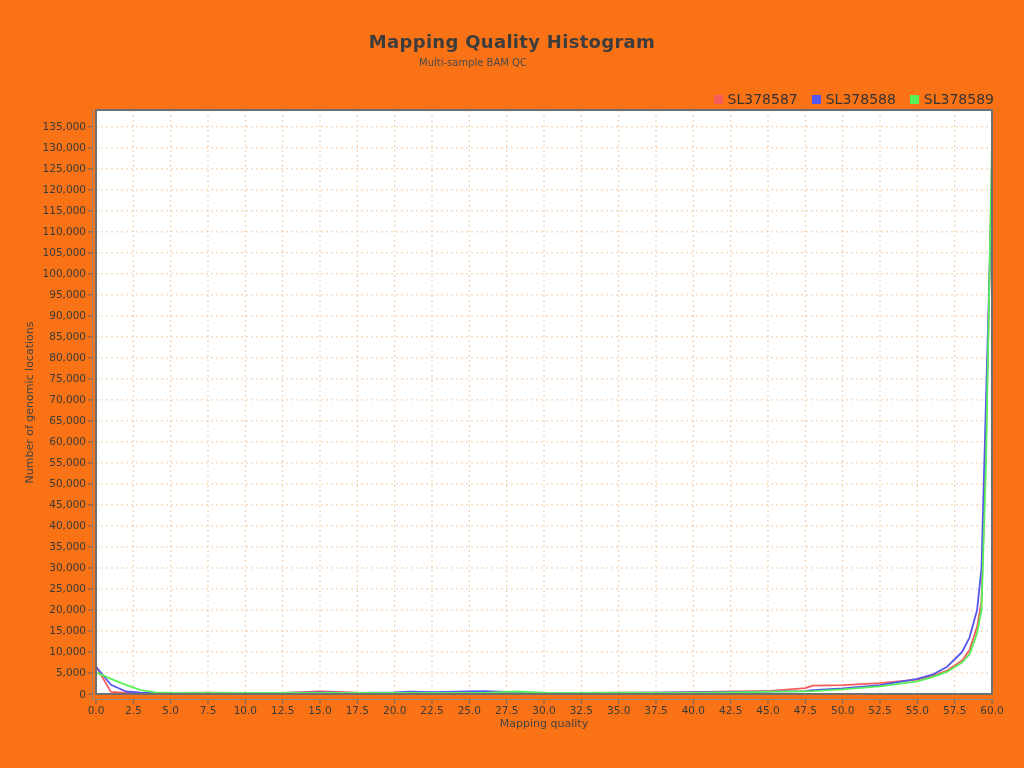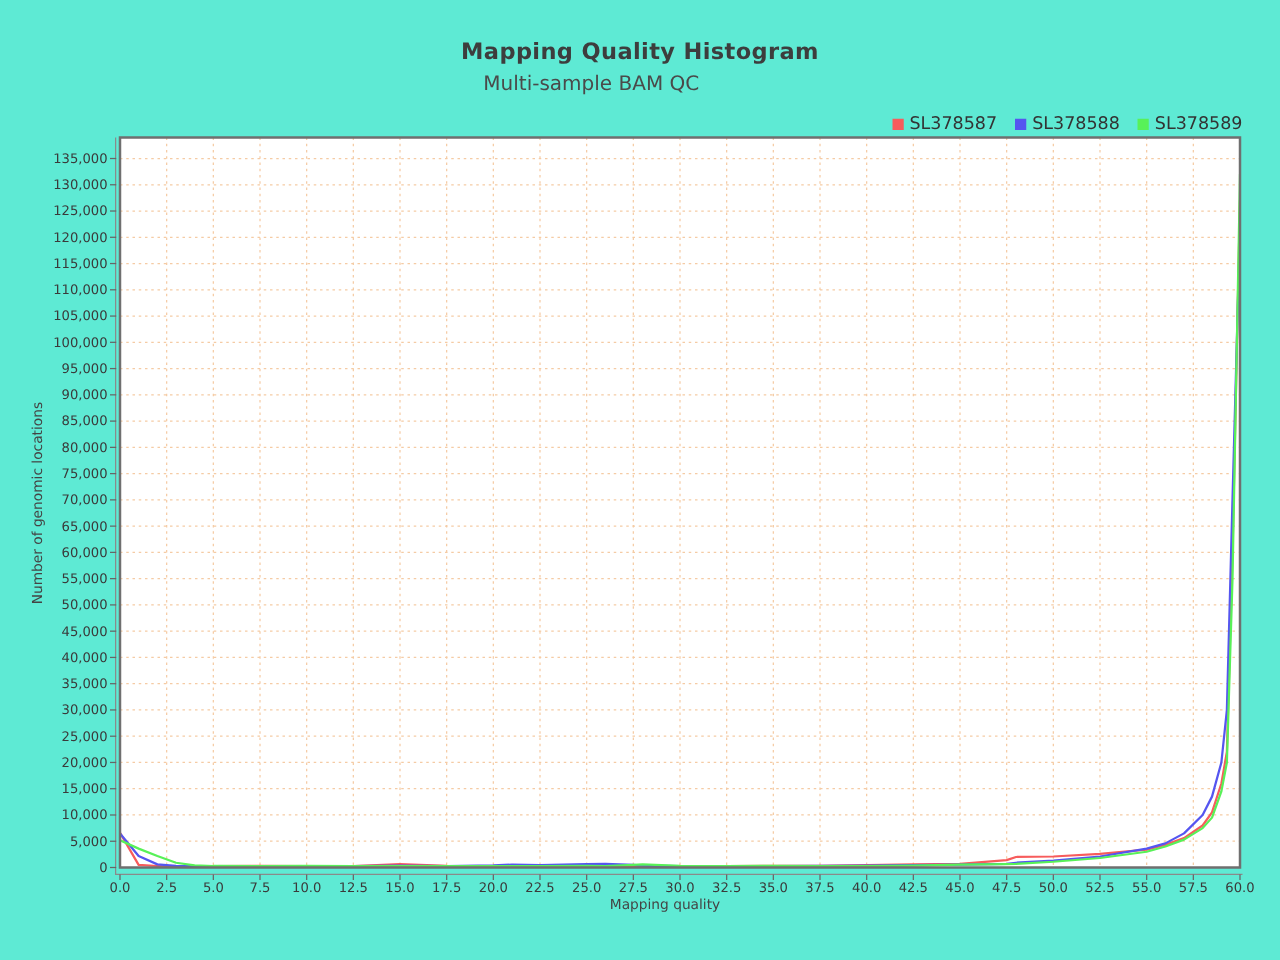--- a/index.html
+++ b/index.html
@@ -1,29 +1,29 @@
 <!DOCTYPE html>
 <html><head>
 <meta charset="utf-8">
 <style>
   html,body{margin:0;padding:0;}
   body{width:1024px;height:768px;background:#e7e7e7;font-family:"DejaVu Sans",sans-serif;overflow:hidden;}
-  #page{position:relative;width:1024px;height:768px;background:#5eead4;}
+  #page{position:relative;width:1024px;height:768px;background:#f97316;}
   .title{position:absolute;top:31px;left:0;width:1024px;text-align:center;
          font-size:18px;font-weight:700;color:#3d3d3d;letter-spacing:.3px;}
   .subtitle{position:absolute;top:57px;left:0;width:946px;text-align:center;
-         font-size:16px;color:#4a4a4a;}
+         font-size:10px;color:#4a4a4a;}
   .legend{position:absolute;top:91px;right:30px;display:flex;align-items:center;gap:14px;}
   .legend-item{display:flex;align-items:center;gap:5px;}
   .swatch{width:9px;height:9px;display:inline-block;}
   .legend-label{font-size:14px;color:#333;}
   .ylabel{position:absolute;left:22px;top:110px;height:584px;width:16px;
           display:flex;align-items:center;justify-content:center;}
   .ylabel span{transform:rotate(-90deg);white-space:nowrap;font-size:11px;color:#444;}
-  .xlabel{position:absolute;top:717px;left:84px;width:896px;text-align:center;
+  .xlabel{position:absolute;top:717px;left:96px;width:896px;text-align:center;
           font-size:11px;color:#444;}
   svg{position:absolute;top:0;left:0;}
   svg text{font-family:"DejaVu Sans",sans-serif;}
 </style>
 </head>
 <body>
 
 <div id="page">
   <div class="title">Mapping Quality Histogram</div>
   <div class="subtitle">Multi-sample BAM QC</div>

